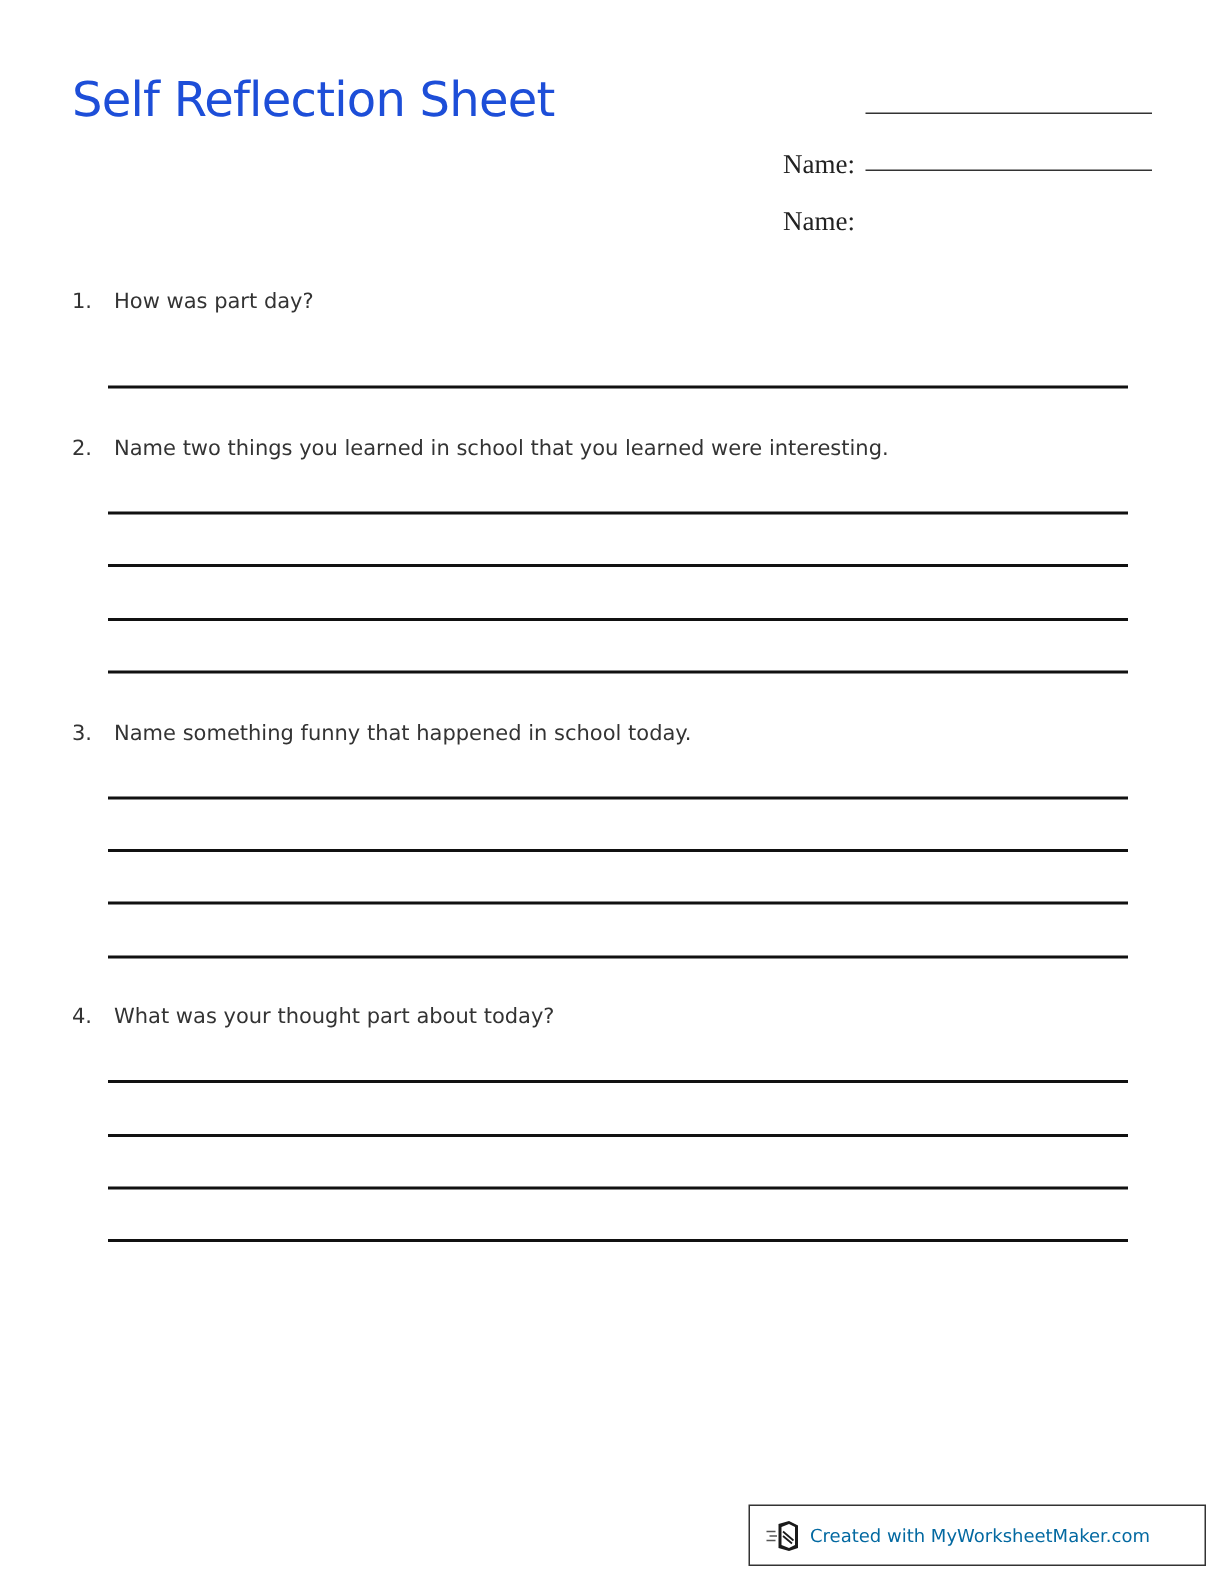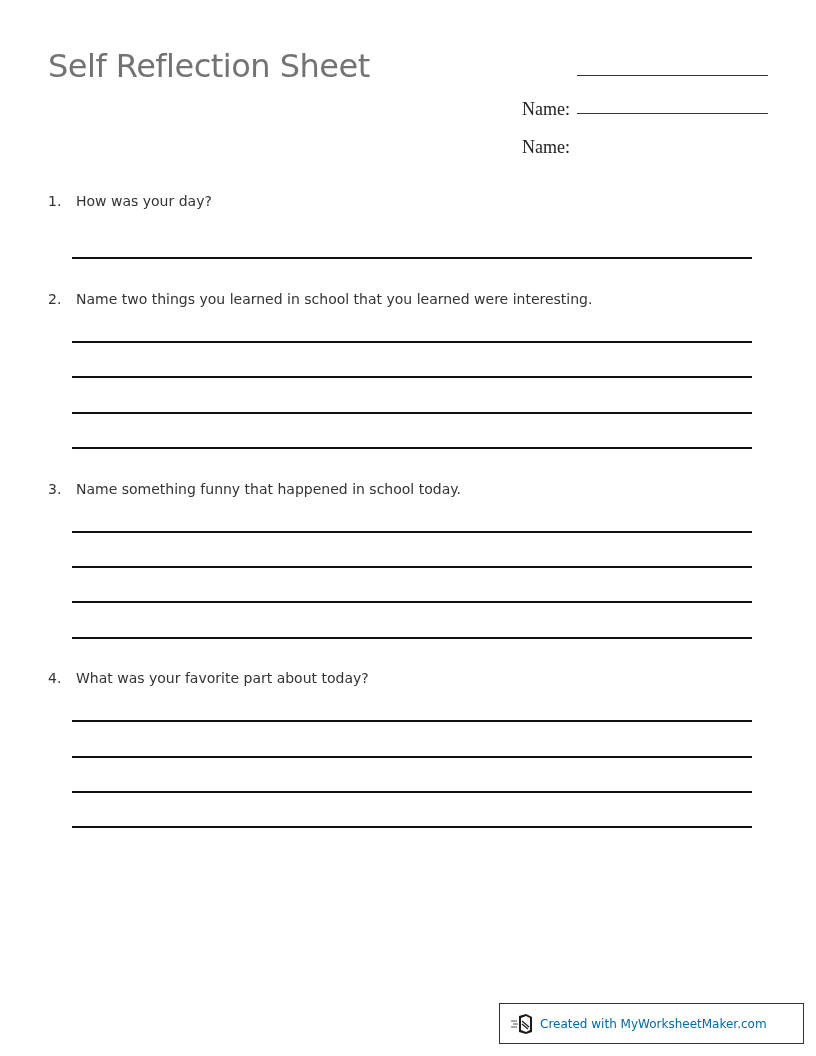--- a/index.html
+++ b/index.html
@@ -2,21 +2,21 @@
 <html><head>
   <meta charset="utf-8">
   <style>
     html, body { margin: 0; padding: 0; }
     body {
       width: 816px; height: 1056px; background: #ffffff; position: relative;
       font-family: "DejaVu Sans", sans-serif; color: #333333; overflow: hidden;
     }
     .title {
       position: absolute; left: 48px; top: 47px;
-      font-size: 32px; font-weight: normal; color: #737373; letter-spacing: -0.5px;
+      font-size: 32px; font-weight: normal; color: #1d4ed8; letter-spacing: -0.5px;
       font-family: "DejaVu Sans", sans-serif;
     }
     .meta-row { position: absolute; left: 500px; width: 270px; height: 24px; }
     .meta-label {
       position: absolute; right: 200px; top: 0;
       font-family: "Liberation Serif", serif; font-size: 18px; color: #222222; margin-top: 46px;
     }
     .meta-line {
       position: absolute; left: 77px; width: 191px; top: 22px; height: 0;
       border-top: 1.5px solid #333333;
@@ -50,21 +50,21 @@
     <div class="meta-line"></div>
   </div>
 
   <div class="meta-row" style="top:91px;">
     <span class="meta-label">Name:</span>
     <div class="meta-line"></div>
   </div>
 
   <div class="question" style="top:193px;">
     <span class="num">1.</span>
-    <span class="text">How was your day?</span>
+    <span class="text">How was part day?</span>
   </div>
   <div class="answer-line" style="top:257px;"></div>
 
   <div class="question" style="top:291px;">
     <span class="num">2.</span>
     <span class="text">Name two things you learned in school that you learned were interesting.</span>
   </div>
   <div class="answer-line" style="top:341px;"></div>
   <div class="answer-line" style="top:376px;"></div>
   <div class="answer-line" style="top:412px;"></div>
@@ -74,21 +74,21 @@
     <span class="num">3.</span>
     <span class="text">Name something funny that happened in school today.</span>
   </div>
   <div class="answer-line" style="top:531px;"></div>
   <div class="answer-line" style="top:566px;"></div>
   <div class="answer-line" style="top:601px;"></div>
   <div class="answer-line" style="top:637px;"></div>
 
   <div class="question" style="top:670px;">
     <span class="num">4.</span>
-    <span class="text">What was your favorite part about today?</span>
+    <span class="text">What was your thought part about today?</span>
   </div>
   <div class="answer-line" style="top:720px;"></div>
   <div class="answer-line" style="top:756px;"></div>
   <div class="answer-line" style="top:791px;"></div>
   <div class="answer-line" style="top:826px;"></div>
 
   <div class="footer">
     <span class="footer-icon">
       <svg width="24" height="22" viewBox="0 0 24 22">
         <line x1="1" y1="8" x2="7" y2="8" stroke="#555" stroke-width="1"></line>

